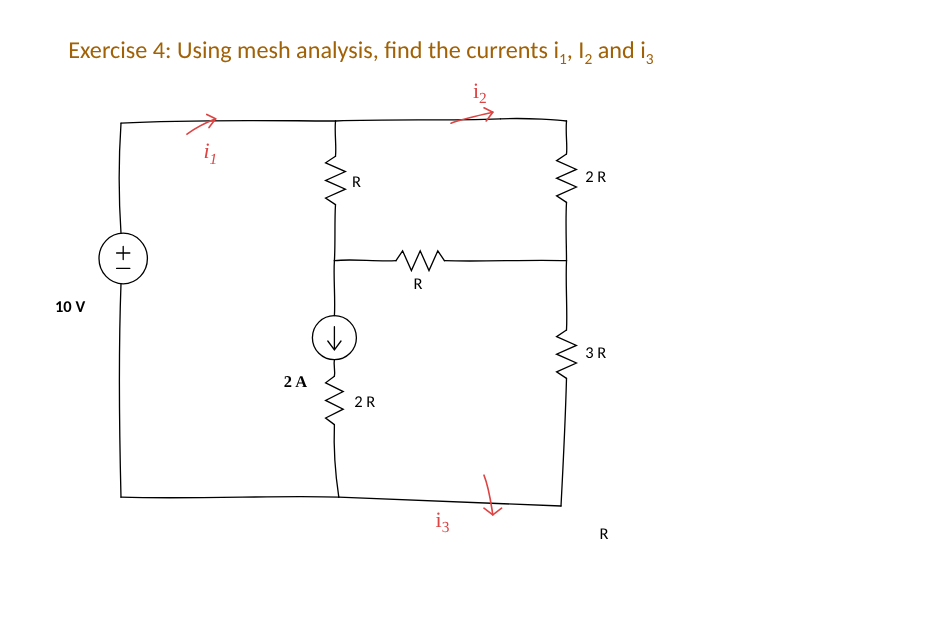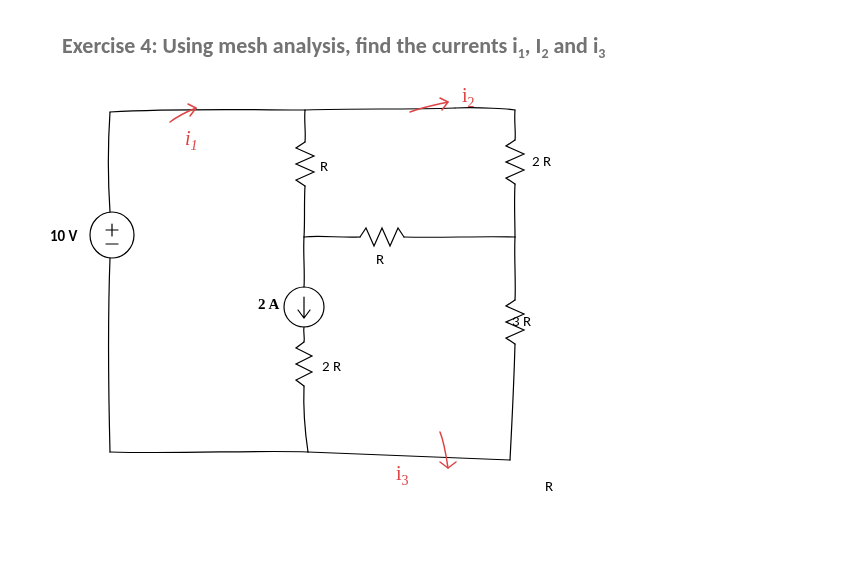--- a/index.html
+++ b/index.html
@@ -8,36 +8,37 @@
       height: 571px;
       font-family: Calibri, Arial, sans-serif;
       background: #ffffff;
       position: relative;
     }
     .title {
       position: absolute;
       top: 32px;
       left: 62px;
       font-size: 22px;
-      font-weight: 700;
-      color: #737373;
+      font-weight: 400;
+      color: #a16207;
     }
     .sub { font-size: 14px; vertical-align: sub; }
     .circuit {
       position: absolute;
       top: 72px;
       left: 60px;
       width: 540px;
       height: 430px;
     }
     .label {
       position: absolute;
       font-size: 15px;
       color: #000;
       font-weight: bold;
+      margin-top: 44px;
     }
     .labelR {
       position: absolute;
       font-size: 15px;
       color: #000;
     }
     .hand {
       position: absolute;
       color: #d44;
       font-family: 'Comic Sans MS', cursive;
@@ -108,25 +109,25 @@
     </g>
   </svg>
 
   
   <div class="label" style="left:-10px; top:155px;">10 V</div>
   <div class="label" style="left:198px; top:224px;font-family:Liberation Serif, serif;">2 A</div>
   <div class="labelR" style="left:260px; top:85px;">R</div>
   <div class="labelR" style="left:316px; top:178px;">R</div>
   <div class="labelR" style="left:472px; top:80px;">2 R</div>
   <div class="labelR" style="left:262px; top:285px;">2 R</div>
-  <div class="labelR" style="left:452px; top:240px;">3 R</div>
+  <div class="labelR" style="left:472px; top:240px;">3 R</div>
   <div class="labelR" style="left:485px; top:405px;">R</div>
 
   <div class="hand" style="left:125px; top:55px;font-style:italic;">
     <span>i</span><span style="font-size:14px; vertical-align:sub;">1</span>
   </div>
-  <div class="hand" style="left:370px; top:12px;margin-left:32px;">
+  <div class="hand" style="left:370px; top:0px;">
     <span>i</span><span style="font-size:14px; vertical-align:sub;">2</span>
   </div>
   <div class="hand" style="left:336px; top:390px;">
     <span>i</span><span style="font-size:14px; vertical-align:sub;">3</span>
   </div>
 </div>
 
 </body></html>

